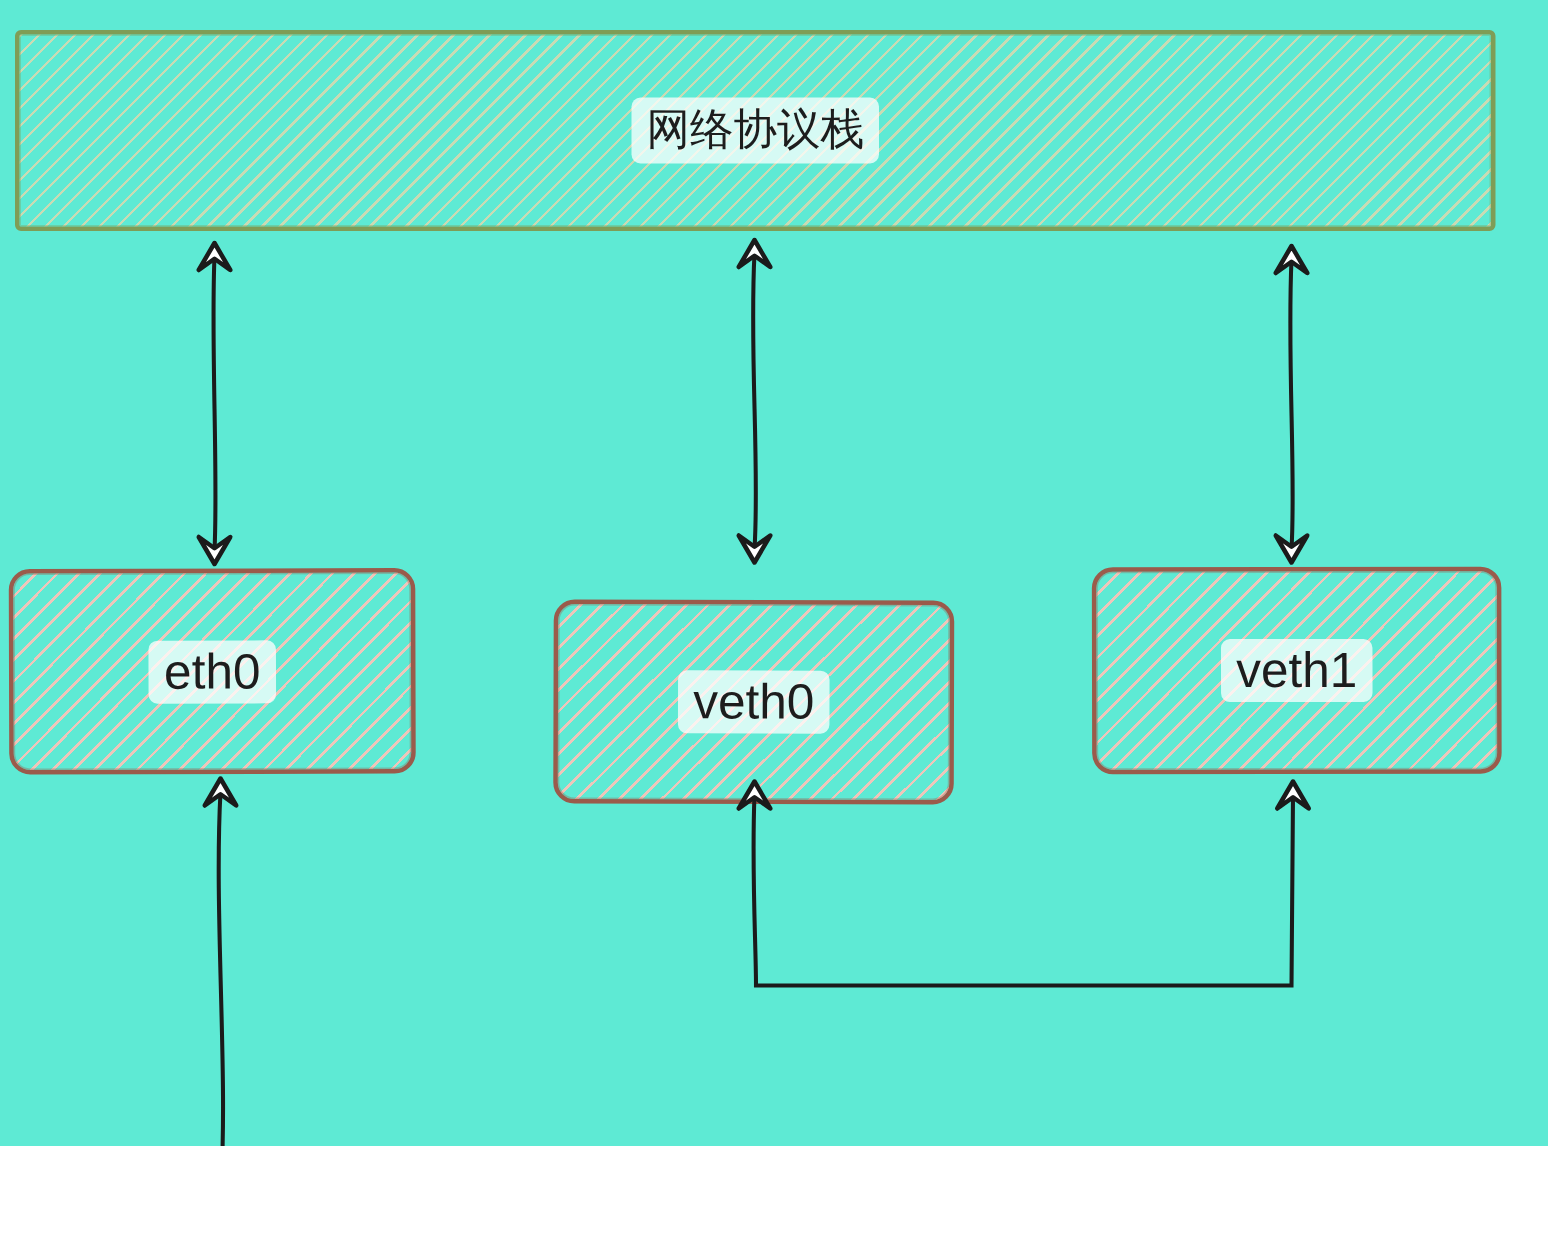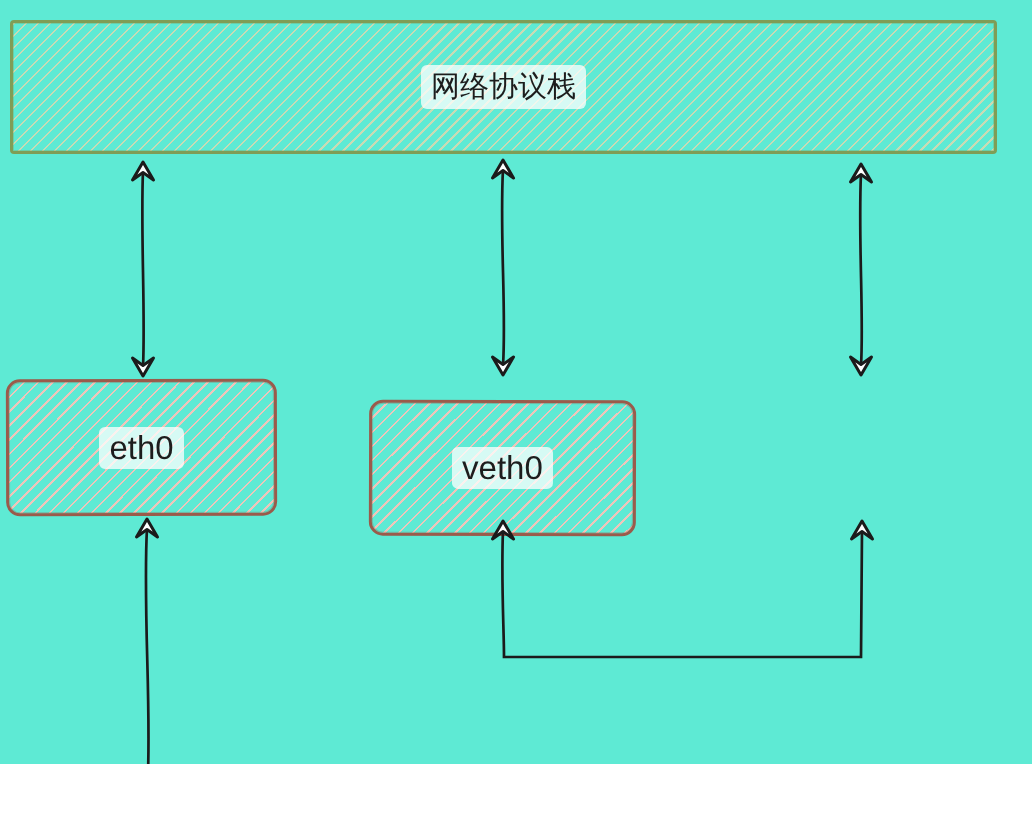--- a/index.html
+++ b/index.html
@@ -88,20 +88,23 @@
   <div class="node stack-box">
     <span class="label">网络协议栈</span>
   </div>
 
   <div class="node iface-box iface-eth0">
     <span class="label">eth0</span>
   </div>
   <div class="node iface-box iface-veth0">
     <span class="label">veth0</span>
   </div>
+  <div class="node iface-box iface-veth1">
+    <span class="label">veth1</span>
+  </div>
 
   <svg class="arrows" viewBox="0 0 1032 824" xmlns="http://www.w3.org/2000/svg">
 
     <g>
       <path class="shaft" d="M143,171 C140.5,230 145.5,315 143,367"></path>
       <path class="head" d="M132.5,180 L143,162 L153.5,180 L143,172.5 Z"></path>
       <path class="head" d="M132.5,358 L143,376 L153.5,358 L143,365.5 Z"></path>
     </g>
 
     <g>

